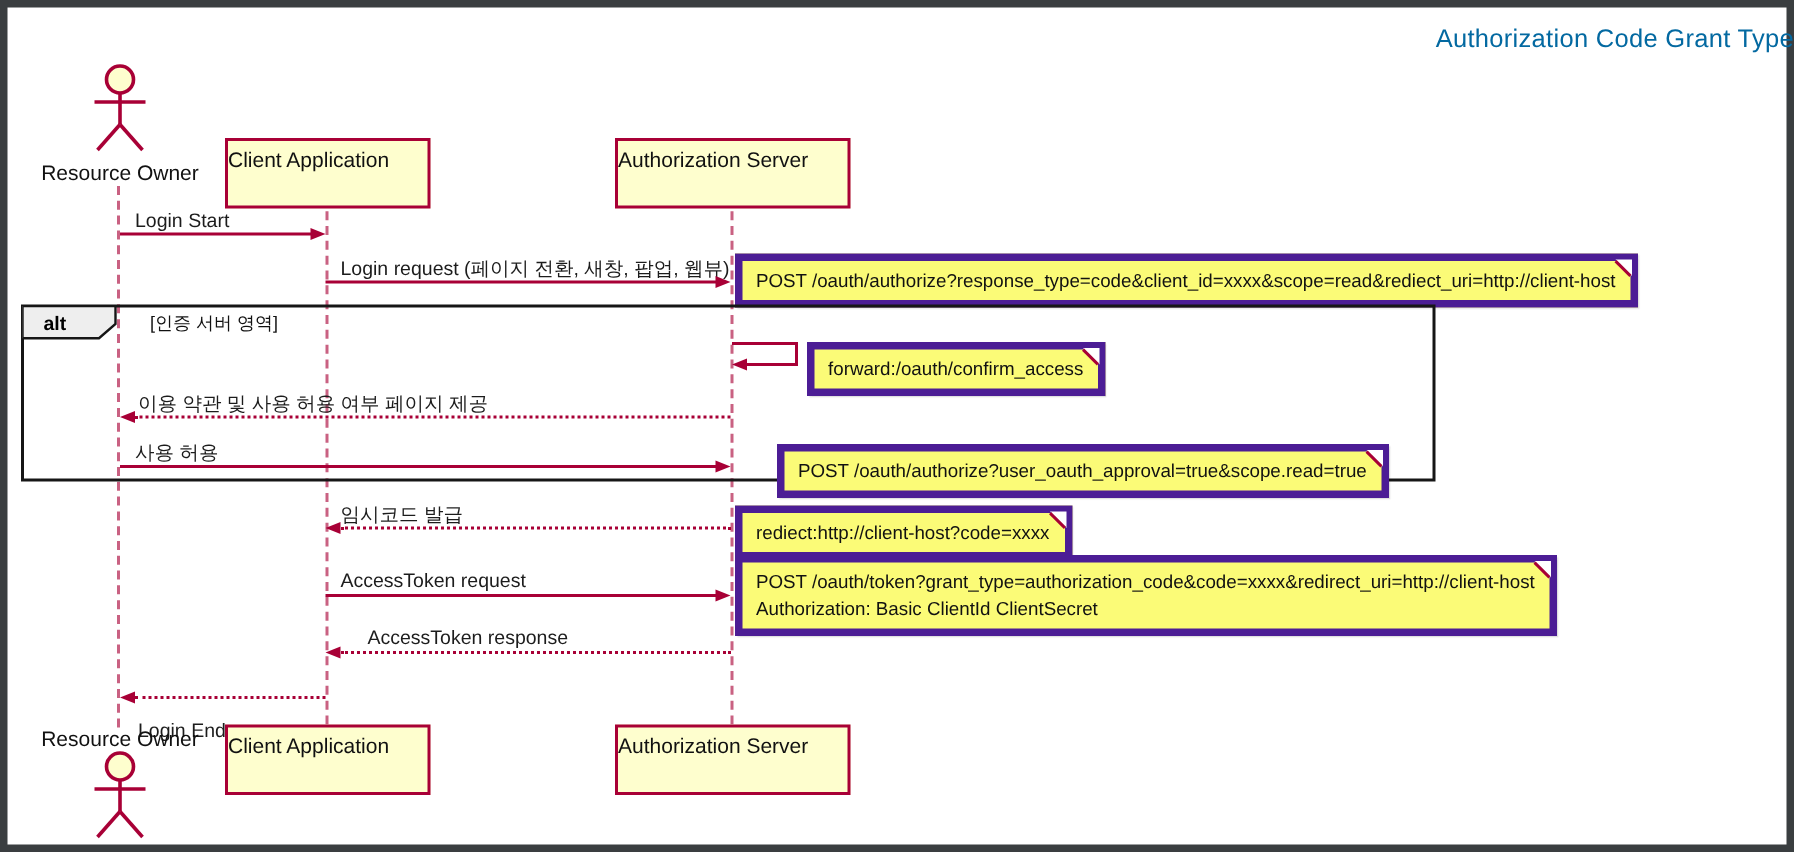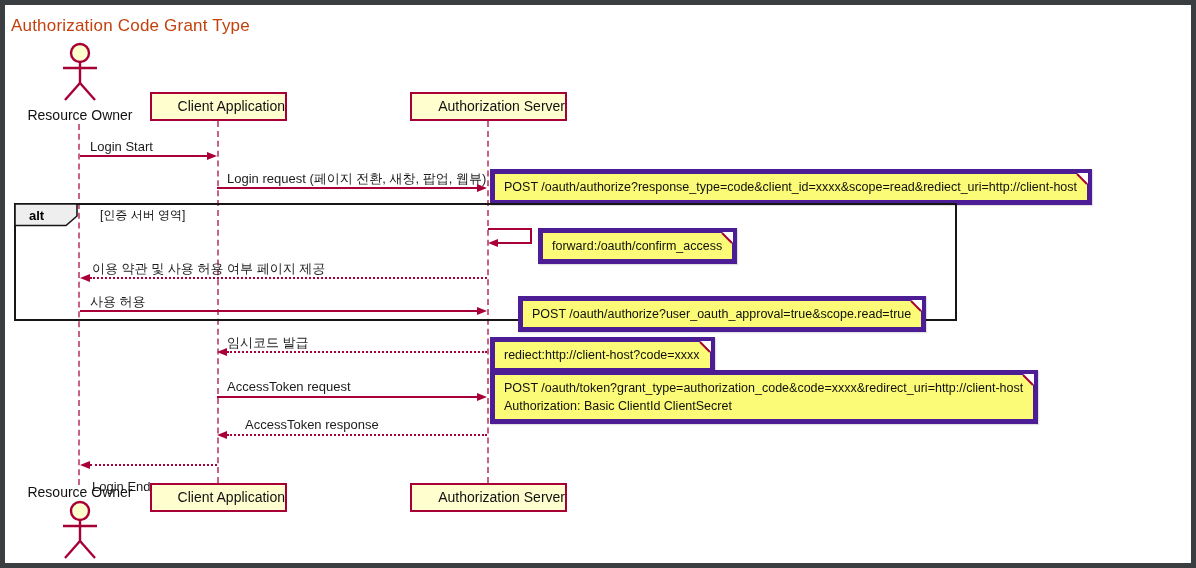--- a/index.html
+++ b/index.html
@@ -3,26 +3,26 @@
 <meta charset="utf-8">
 <style>
   html,body{margin:0;padding:0;background:#555;}
   .page{
     position:relative; width:1196px; height:568px; background:#ffffff;
     font-family:"Liberation Sans","DejaVu Sans",sans-serif; overflow:hidden;
     box-shadow: inset 0 0 0 5px #3a3e40;
   }
   .abs{position:absolute;}
   .title{
-    position:absolute; left:0; right:0; top:16px; text-align:left;
-    font-size:17px; color:#c2410c; letter-spacing:.2px;padding-left:11px;
+    position:absolute; left:0; right:0; top:16px; text-align:right;
+    font-size:17px; color:#0369a1; letter-spacing:.2px;padding-left:11px;
   }
   .participant{
-    position:absolute; box-sizing:border-box; height:29px; line-height:25px;
-    background:#FEFECE; border:2px solid #A80036; text-align:right;
+    position:absolute; box-sizing:border-box; height:47px; line-height:25px;
+    background:#FEFECE; border:2px solid #A80036; text-align:left;
     font-size:14px; color:#111;
   }
   .lifeline{
     position:absolute; width:0; border-left:2px dashed rgba(168,0,54,.62);
   }
   .actor-label{
     position:absolute; width:120px; text-align:center; font-size:14px; color:#111;
   }
   .msg-label{
     position:absolute; font-size:13px; color:#1c1c1c; white-space:nowrap;

